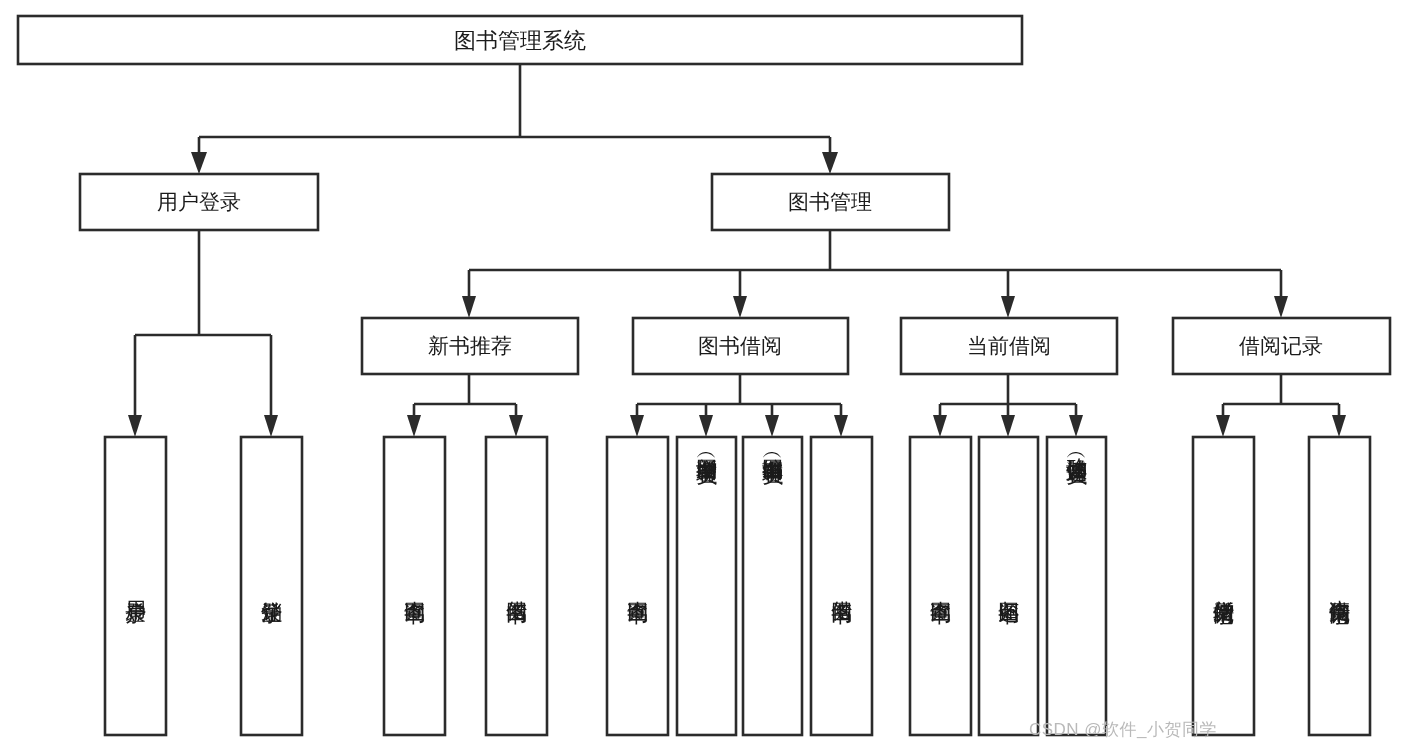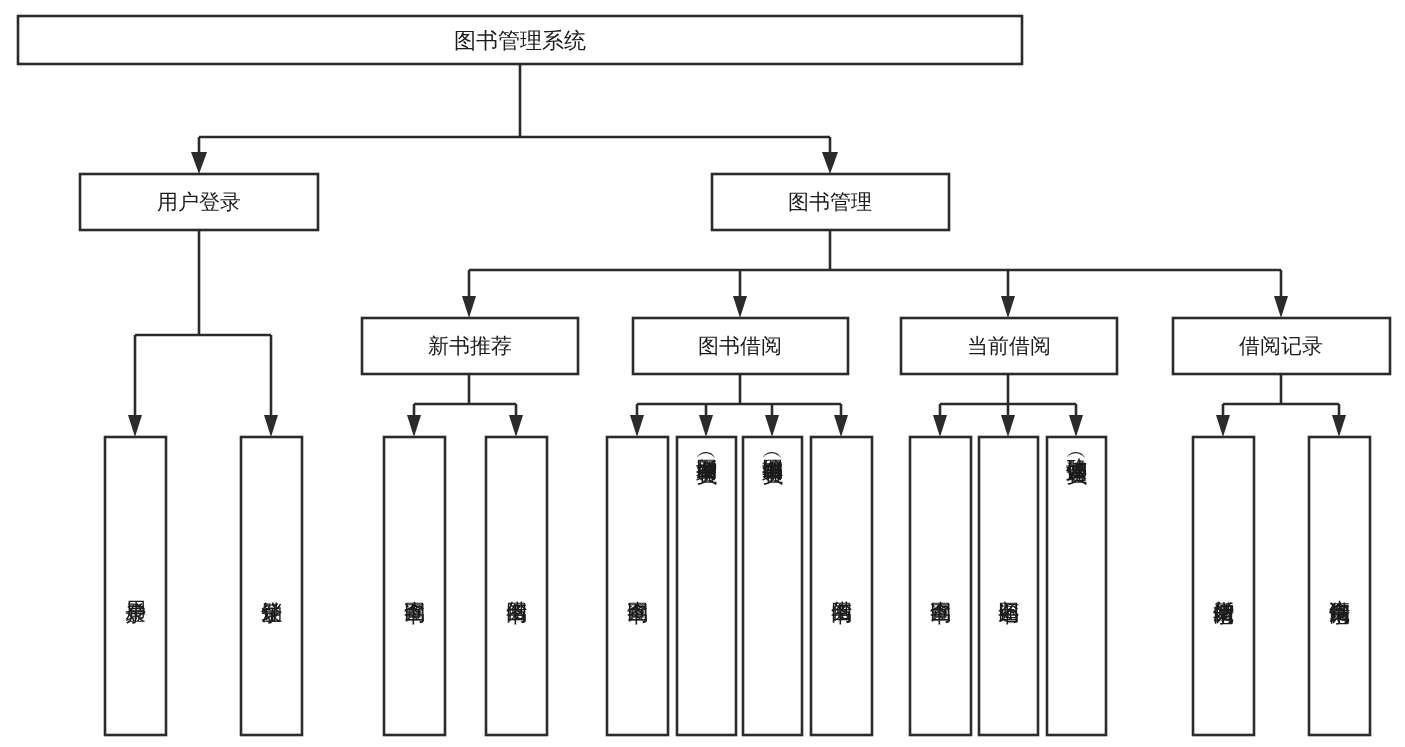--- a/index.html
+++ b/index.html
@@ -248,14 +248,15 @@
   </div>
 
   <div class="leaf-label-wrap" style="left:1193px; top:437px; width:61px; height:298px;">
     <span class="leaf-label">新增借阅记录</span>
   </div>
 
   <div class="leaf-label-wrap" style="left:1309px; top:437px; width:61px; height:298px;">
     <span class="leaf-label">查询借阅记录</span>
   </div>
 
+  <div id="watermark">CSDN @软件_小贺同学</div>
 
 </div>
 
 </body></html>

